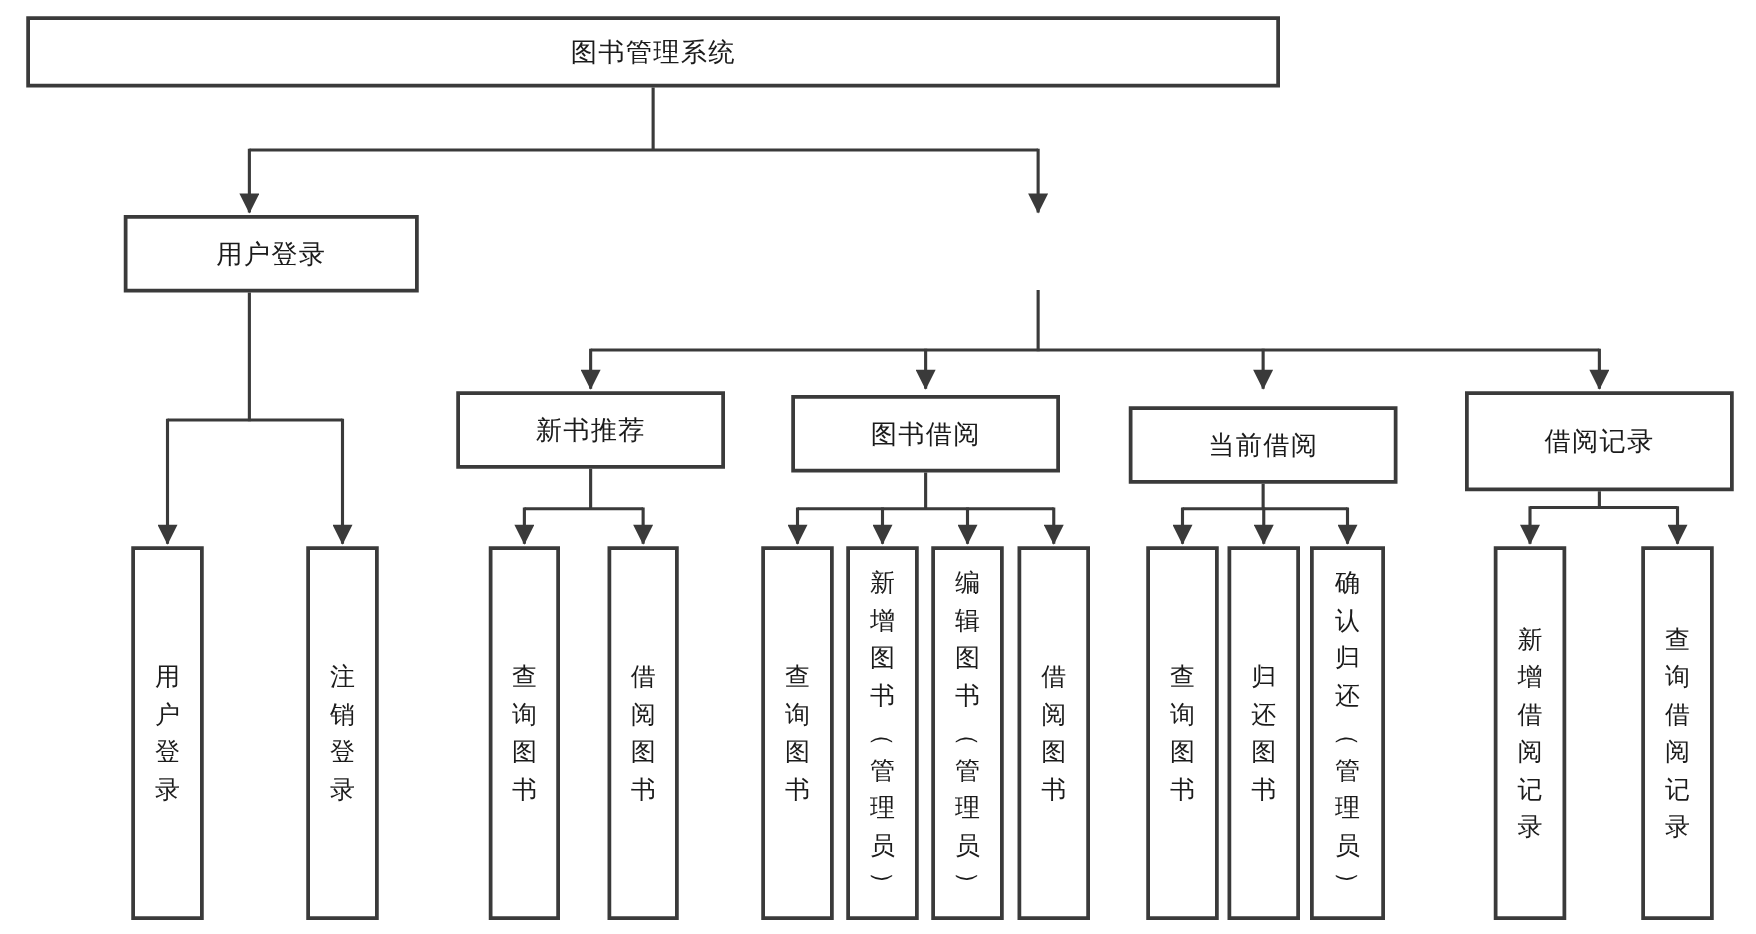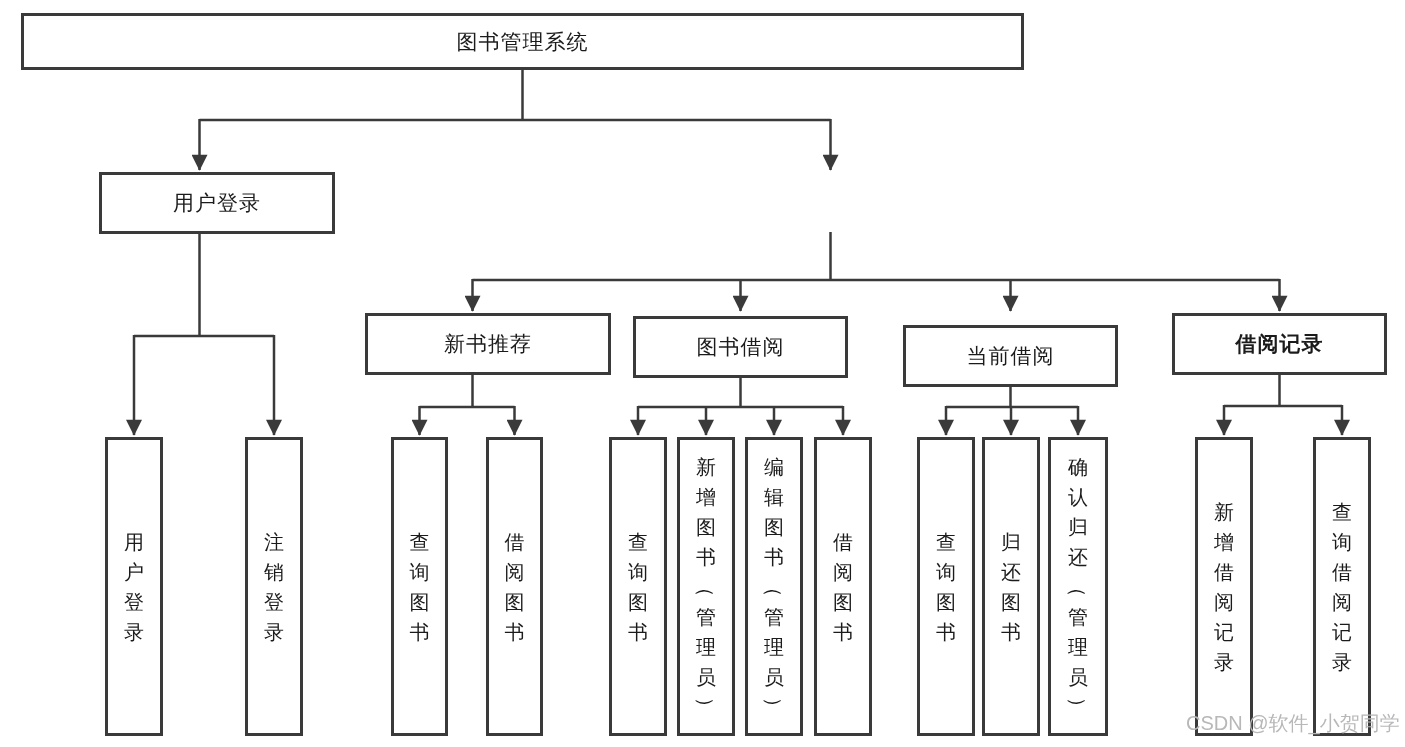--- a/index.html
+++ b/index.html
@@ -114,24 +114,24 @@
         <path d="M1224,405 V435" marker-end="url(#ah)"></path>
         <path d="M1342,405 V435" marker-end="url(#ah)"></path>
       </g>
     </g>
   </svg>
 
   <div class="box hbox" style="left:21px; top:13px; width:1003px; height:57px;">图书管理系统</div>
 
   <div class="box hbox" style="left:82px; top:172px; width:236px; height:62px;margin-left:17px;">用户登录</div>
 
-  <div class="box hbox" style="left:365px; top:313px; width:246px; height:62px;">新书推荐</div>
+  <div class="box hbox" style="left:365px; top:313px; width:215px; height:62px;">新书推荐</div>
   <div class="box hbox" style="left:633px; top:316px; width:215px; height:62px;">图书借阅</div>
   <div class="box hbox" style="left:903px; top:313px; width:215px; height:62px;margin-top:12px;">当前借阅</div>
-  <div class="box hbox" style="left:1172px; top:313px; width:215px; height:62px;font-weight:bold;">借阅记录</div>
+  <div class="box hbox" style="left:1172px; top:313px; width:215px; height:80px;">借阅记录</div>
 
   <div class="box vbox" style="left:105px; top:437px; width:58px; height:299px;">
       <span class="vchar">用</span>
       <span class="vchar">户</span>
       <span class="vchar">登</span>
       <span class="vchar">录</span>
     </div>
   <div class="box vbox" style="left:245px; top:437px; width:58px; height:299px;">
       <span class="vchar">注</span>
       <span class="vchar">销</span>
@@ -221,15 +221,14 @@
     </div>
   <div class="box vbox" style="left:1313px; top:437px; width:58px; height:299px;">
       <span class="vchar">查</span>
       <span class="vchar">询</span>
       <span class="vchar">借</span>
       <span class="vchar">阅</span>
       <span class="vchar">记</span>
       <span class="vchar">录</span>
     </div>
 
-  <div id="watermark">CSDN @软件_小贺同学</div>
 
 </div>
 
 </body></html>

